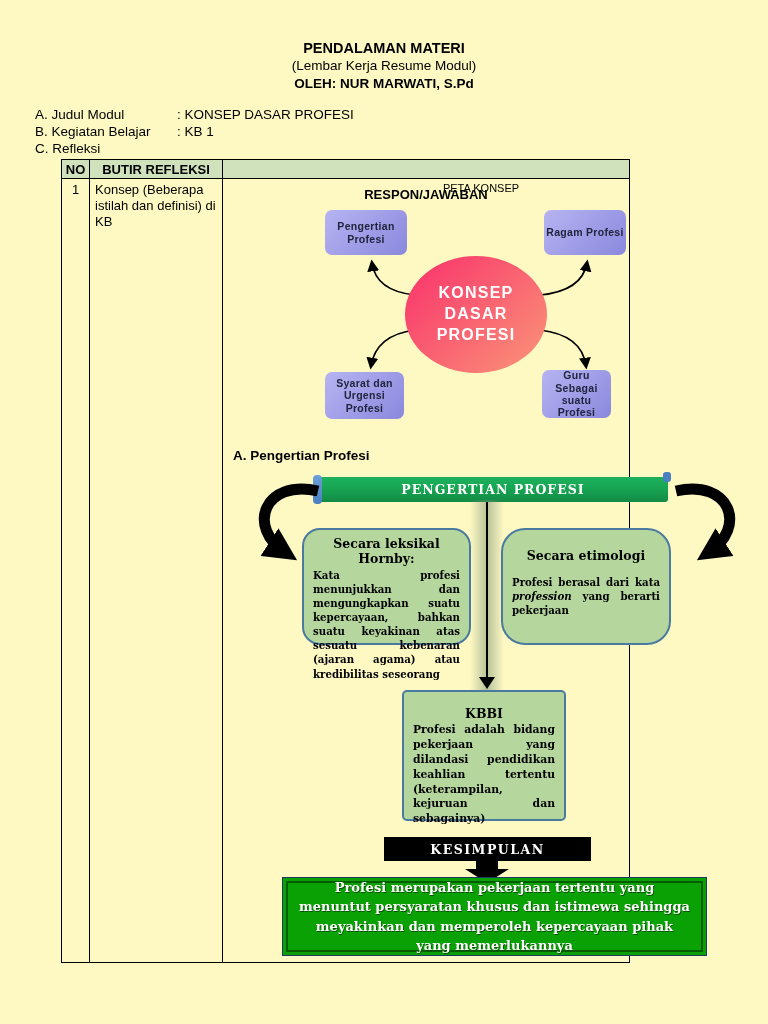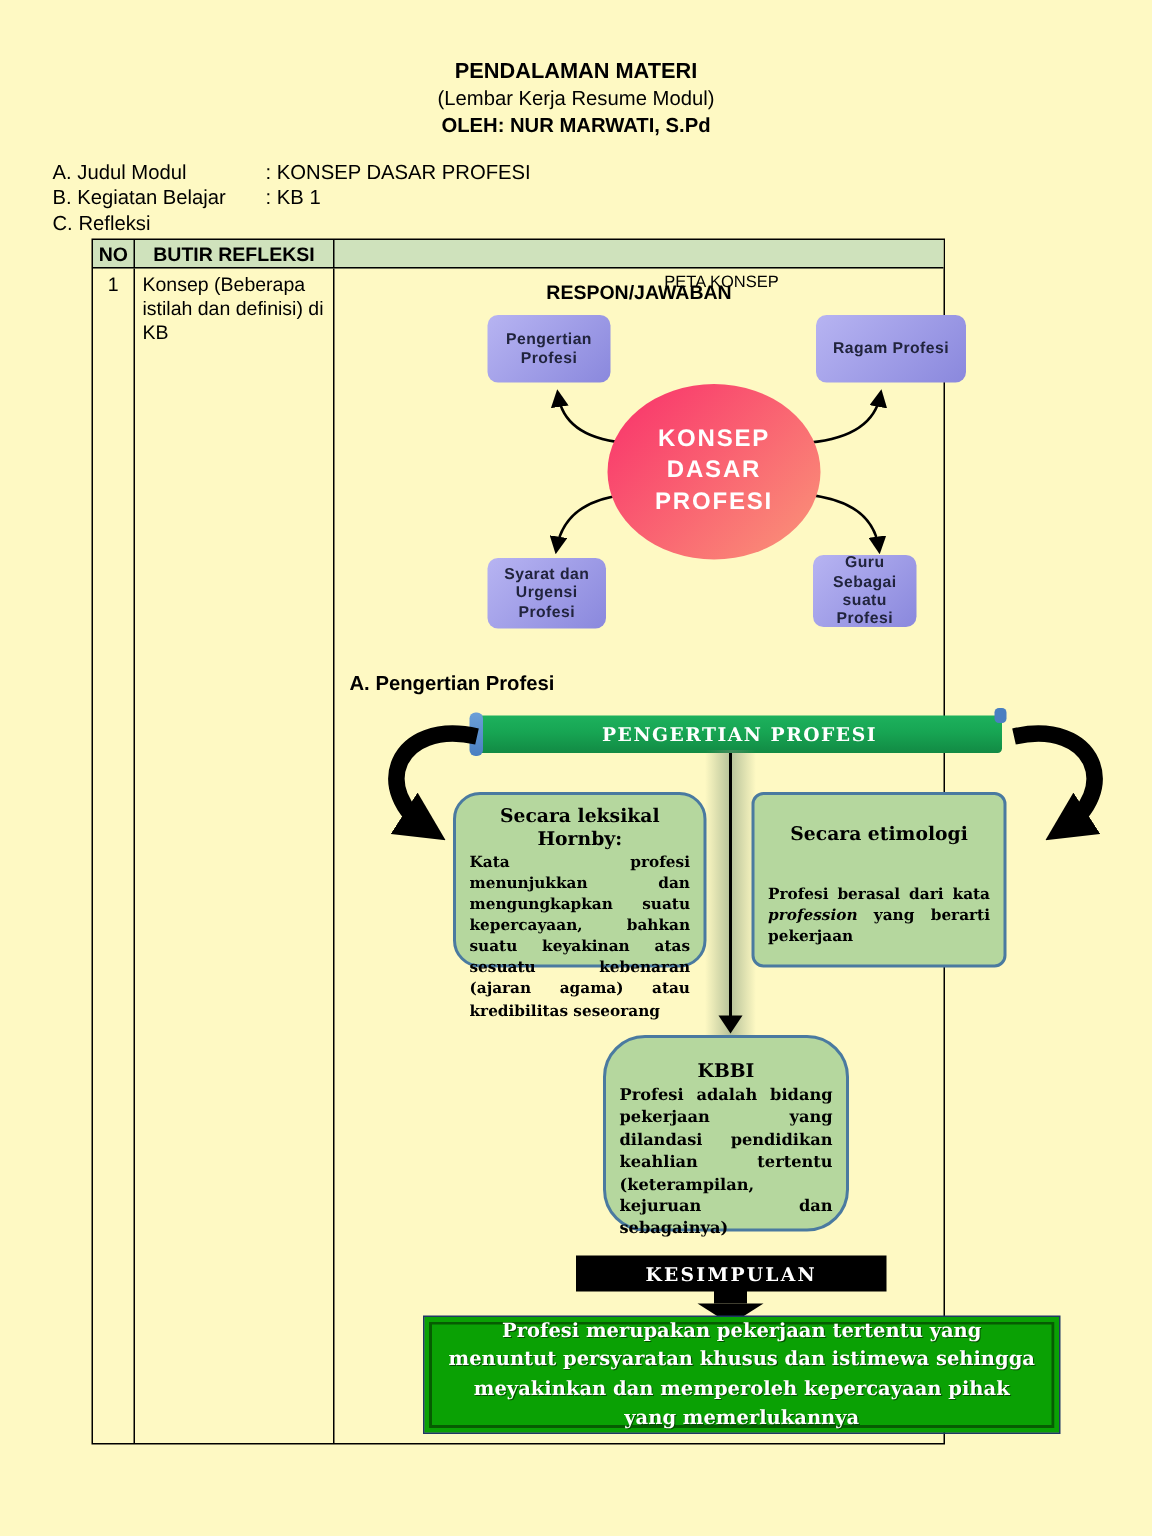--- a/index.html
+++ b/index.html
@@ -45,21 +45,21 @@
   .td-respon{flex:1;}
   
   .peta-title{position:absolute;left:222px;top:182px;width:518px;text-align:center;font-size:11px;}
   .node{
     position:absolute;display:flex;align-items:center;justify-content:center;text-align:center;
     background:linear-gradient(135deg,var(--node-grad-start) 0%,var(--node-grad-end) 100%);
     border-radius:7px;color:var(--node-text);font-weight:bold;font-size:10.5px;line-height:1.18;
     letter-spacing:.3px;padding:2px;
   }
   .node-tl{left:325px;top:210px;width:82px;height:45px;}
-  .node-tr{left:544px;top:210px;width:100px;height:45px;}
+  .node-tr{left:544px;top:210px;width:82px;height:45px;}
   .node-bl{left:325px;top:372px;width:79px;height:47px;}
   .node-br{left:542px;top:370px;width:69px;height:48px;}
   .center-circle{
     position:absolute;left:405px;top:256px;width:142px;height:117px;border-radius:50%;
     background:linear-gradient(135deg,var(--circle-grad-start) 10%,var(--circle-grad-end) 95%);
     display:flex;flex-direction:column;align-items:center;justify-content:center;
     color:#fff;font-weight:bold;font-size:16px;line-height:1.3;letter-spacing:1.2px;text-align:center;
   }
   .map-arrows{position:absolute;left:300px;top:195px;width:360px;height:235px;}
   
@@ -79,25 +79,25 @@
   .v-band{position:absolute;left:470px;top:500px;width:34px;height:192px;
     background:linear-gradient(90deg,rgba(120,148,120,0) 0%,rgba(112,140,112,.5) 50%,rgba(120,148,120,0) 100%);}
   .v-line{position:absolute;left:486px;top:502px;width:2px;height:176px;background:#000;}
   .v-head{position:absolute;left:479px;top:677px;width:0;height:0;
     border-left:8px solid transparent;border-right:8px solid transparent;border-top:12px solid #000;}
   .gbox{
     position:absolute;background:var(--box-fill);border:2px solid var(--box-border);
     font-family:"DejaVu Serif","Liberation Serif",serif;color:#000;
   }
   .gbox-leksikal{left:302px;top:528px;width:169px;height:117px;border-radius:18px;padding-top:6px;}
-  .gbox-etimologi{left:501px;top:528px;width:170px;height:117px;border-radius:8px;padding-top:18px;}
-  .gbox-kbbi{left:402px;top:690px;width:164px;height:131px;border-radius:28px;padding-top:14px;}
+  .gbox-etimologi{left:501px;top:528px;width:170px;height:117px;border-radius:24px;padding-top:18px;}
+  .gbox-kbbi{left:402px;top:690px;width:164px;height:131px;border-radius:5px;padding-top:14px;}
   .gbox-title{text-align:center;font-weight:bold;font-size:12.5px;line-height:1.2;}
   .gbox-body{font-size:10.2px;line-height:1.38;text-align:justify;padding:2px 9px 0 9px;font-weight:bold;}
-  .gbox-etimologi .gbox-body{margin-top:24px;}
+  .gbox-etimologi .gbox-body{margin-top:10px;}
   .gbox-kbbi .gbox-body{font-size:10.8px;}
   .kesimpulan{
     position:absolute;left:384px;top:837px;width:207px;height:24px;background:#000;
     display:flex;align-items:center;justify-content:center;color:#fff;
     font-family:"DejaVu Serif","Liberation Serif",serif;font-weight:bold;font-size:12.5px;letter-spacing:1.5px;
   }
   .k-stem{position:absolute;left:476px;top:860px;width:22px;height:9px;background:#000;}
   .k-head{position:absolute;left:465px;top:869px;width:0;height:0;
     border-left:22px solid transparent;border-right:22px solid transparent;border-top:14px solid #000;}
   .conclusion{

